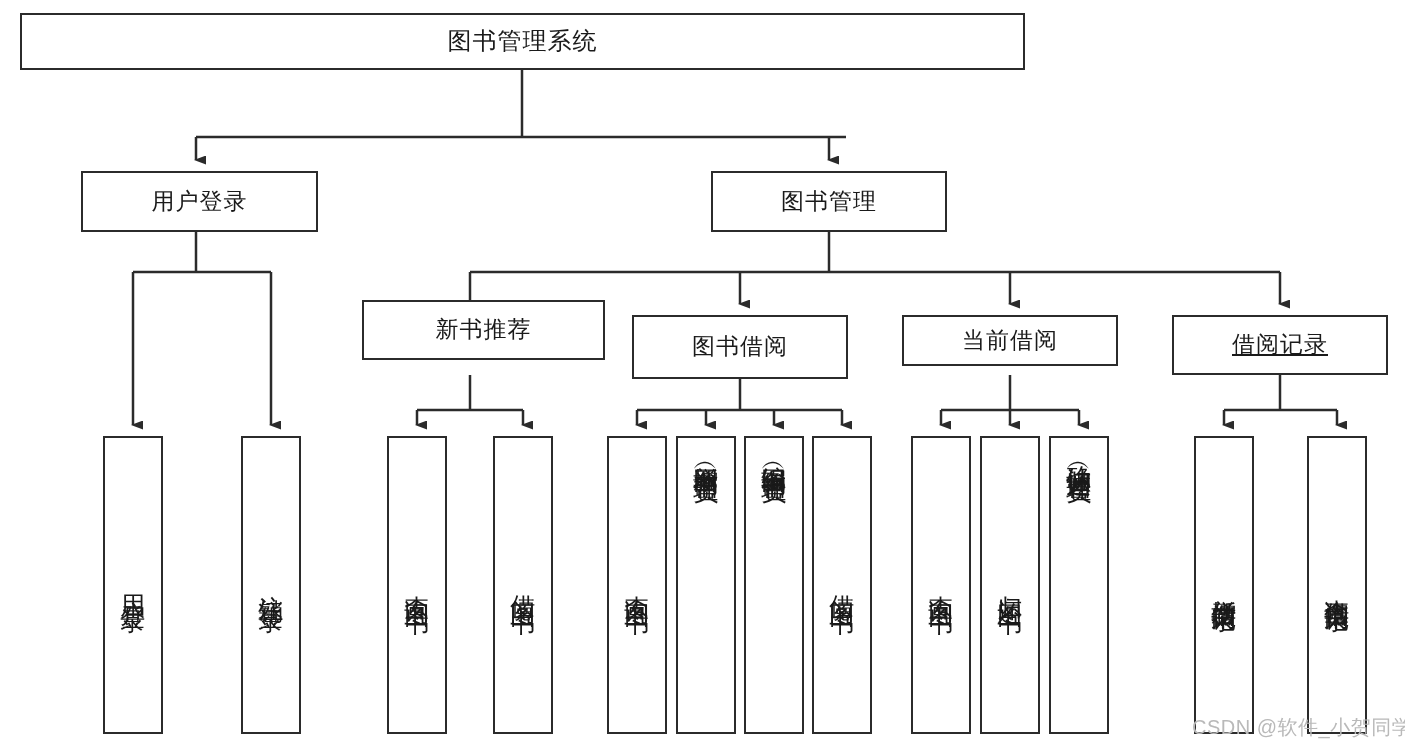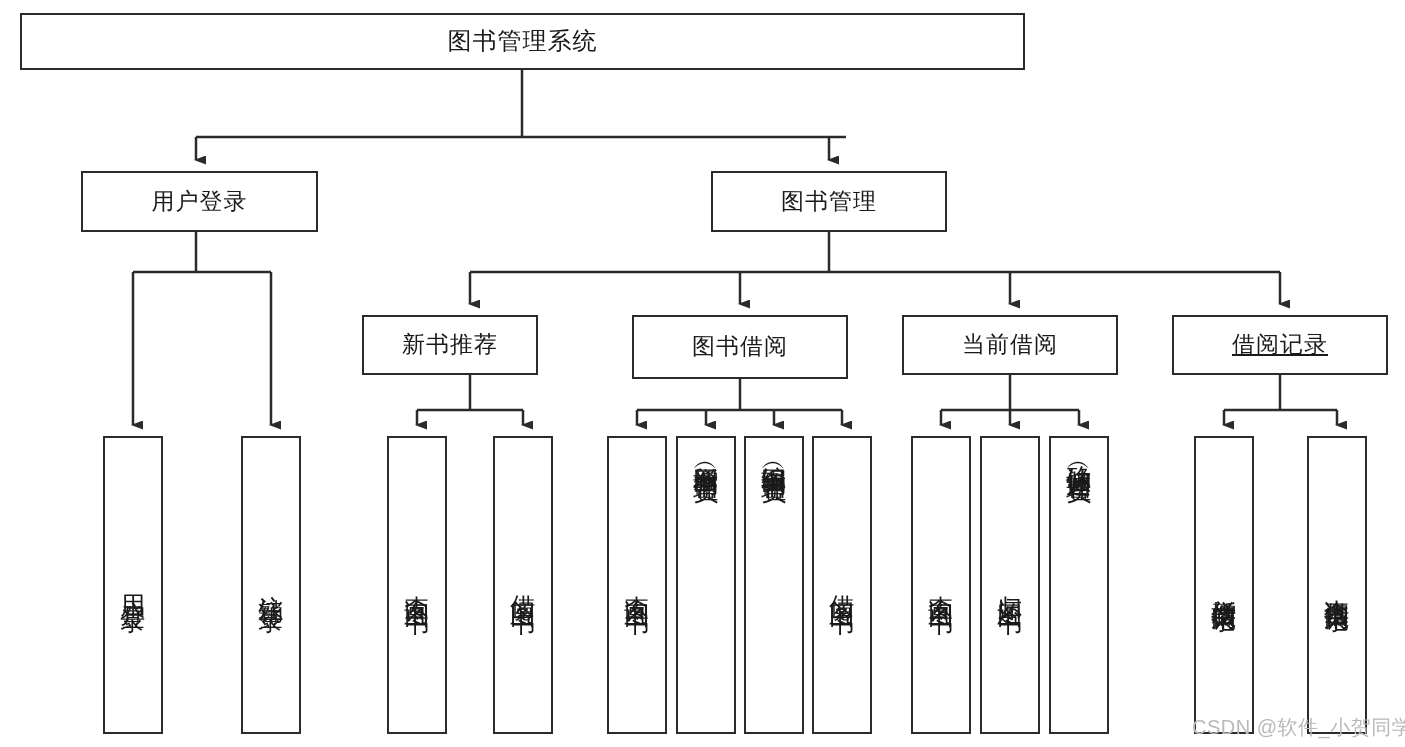--- a/index.html
+++ b/index.html
@@ -135,27 +135,27 @@
     <span class="node-label">图书管理系统</span>
   </div>
 
   <div class="node horiz" style="left:81px; top:171px; width:237px; height:61px;">
     <span class="node-label">用户登录</span>
   </div>
   <div class="node horiz" style="left:711px; top:171px; width:236px; height:61px;">
     <span class="node-label">图书管理</span>
   </div>
 
-  <div class="node horiz" style="left:362px; top:315px; width:176px; height:60px;">
+  <div class="node horiz" style="left:362px; top:300px; width:243px; height:60px;">
     <span class="node-label">新书推荐</span>
   </div>
   <div class="node horiz" style="left:632px; top:315px; width:216px; height:64px;">
     <span class="node-label">图书借阅</span>
   </div>
-  <div class="node horiz" style="left:902px; top:315px; width:216px; height:60px;">
+  <div class="node horiz" style="left:902px; top:315px; width:216px; height:51px;">
     <span class="node-label">当前借阅</span>
   </div>
   <div class="node horiz" style="left:1172px; top:315px; width:216px; height:60px;text-decoration:underline;">
     <span class="node-label">借阅记录</span>
   </div>
 
   <div class="node vert" style="left:103px; top:436px; width:60px; height:298px; align-items:center; padding-top:0;">
     <span class="node-label">用户登录</span>
   </div>
   <div class="node vert" style="left:241px; top:436px; width:60px; height:298px; align-items:center; padding-top:0;">

